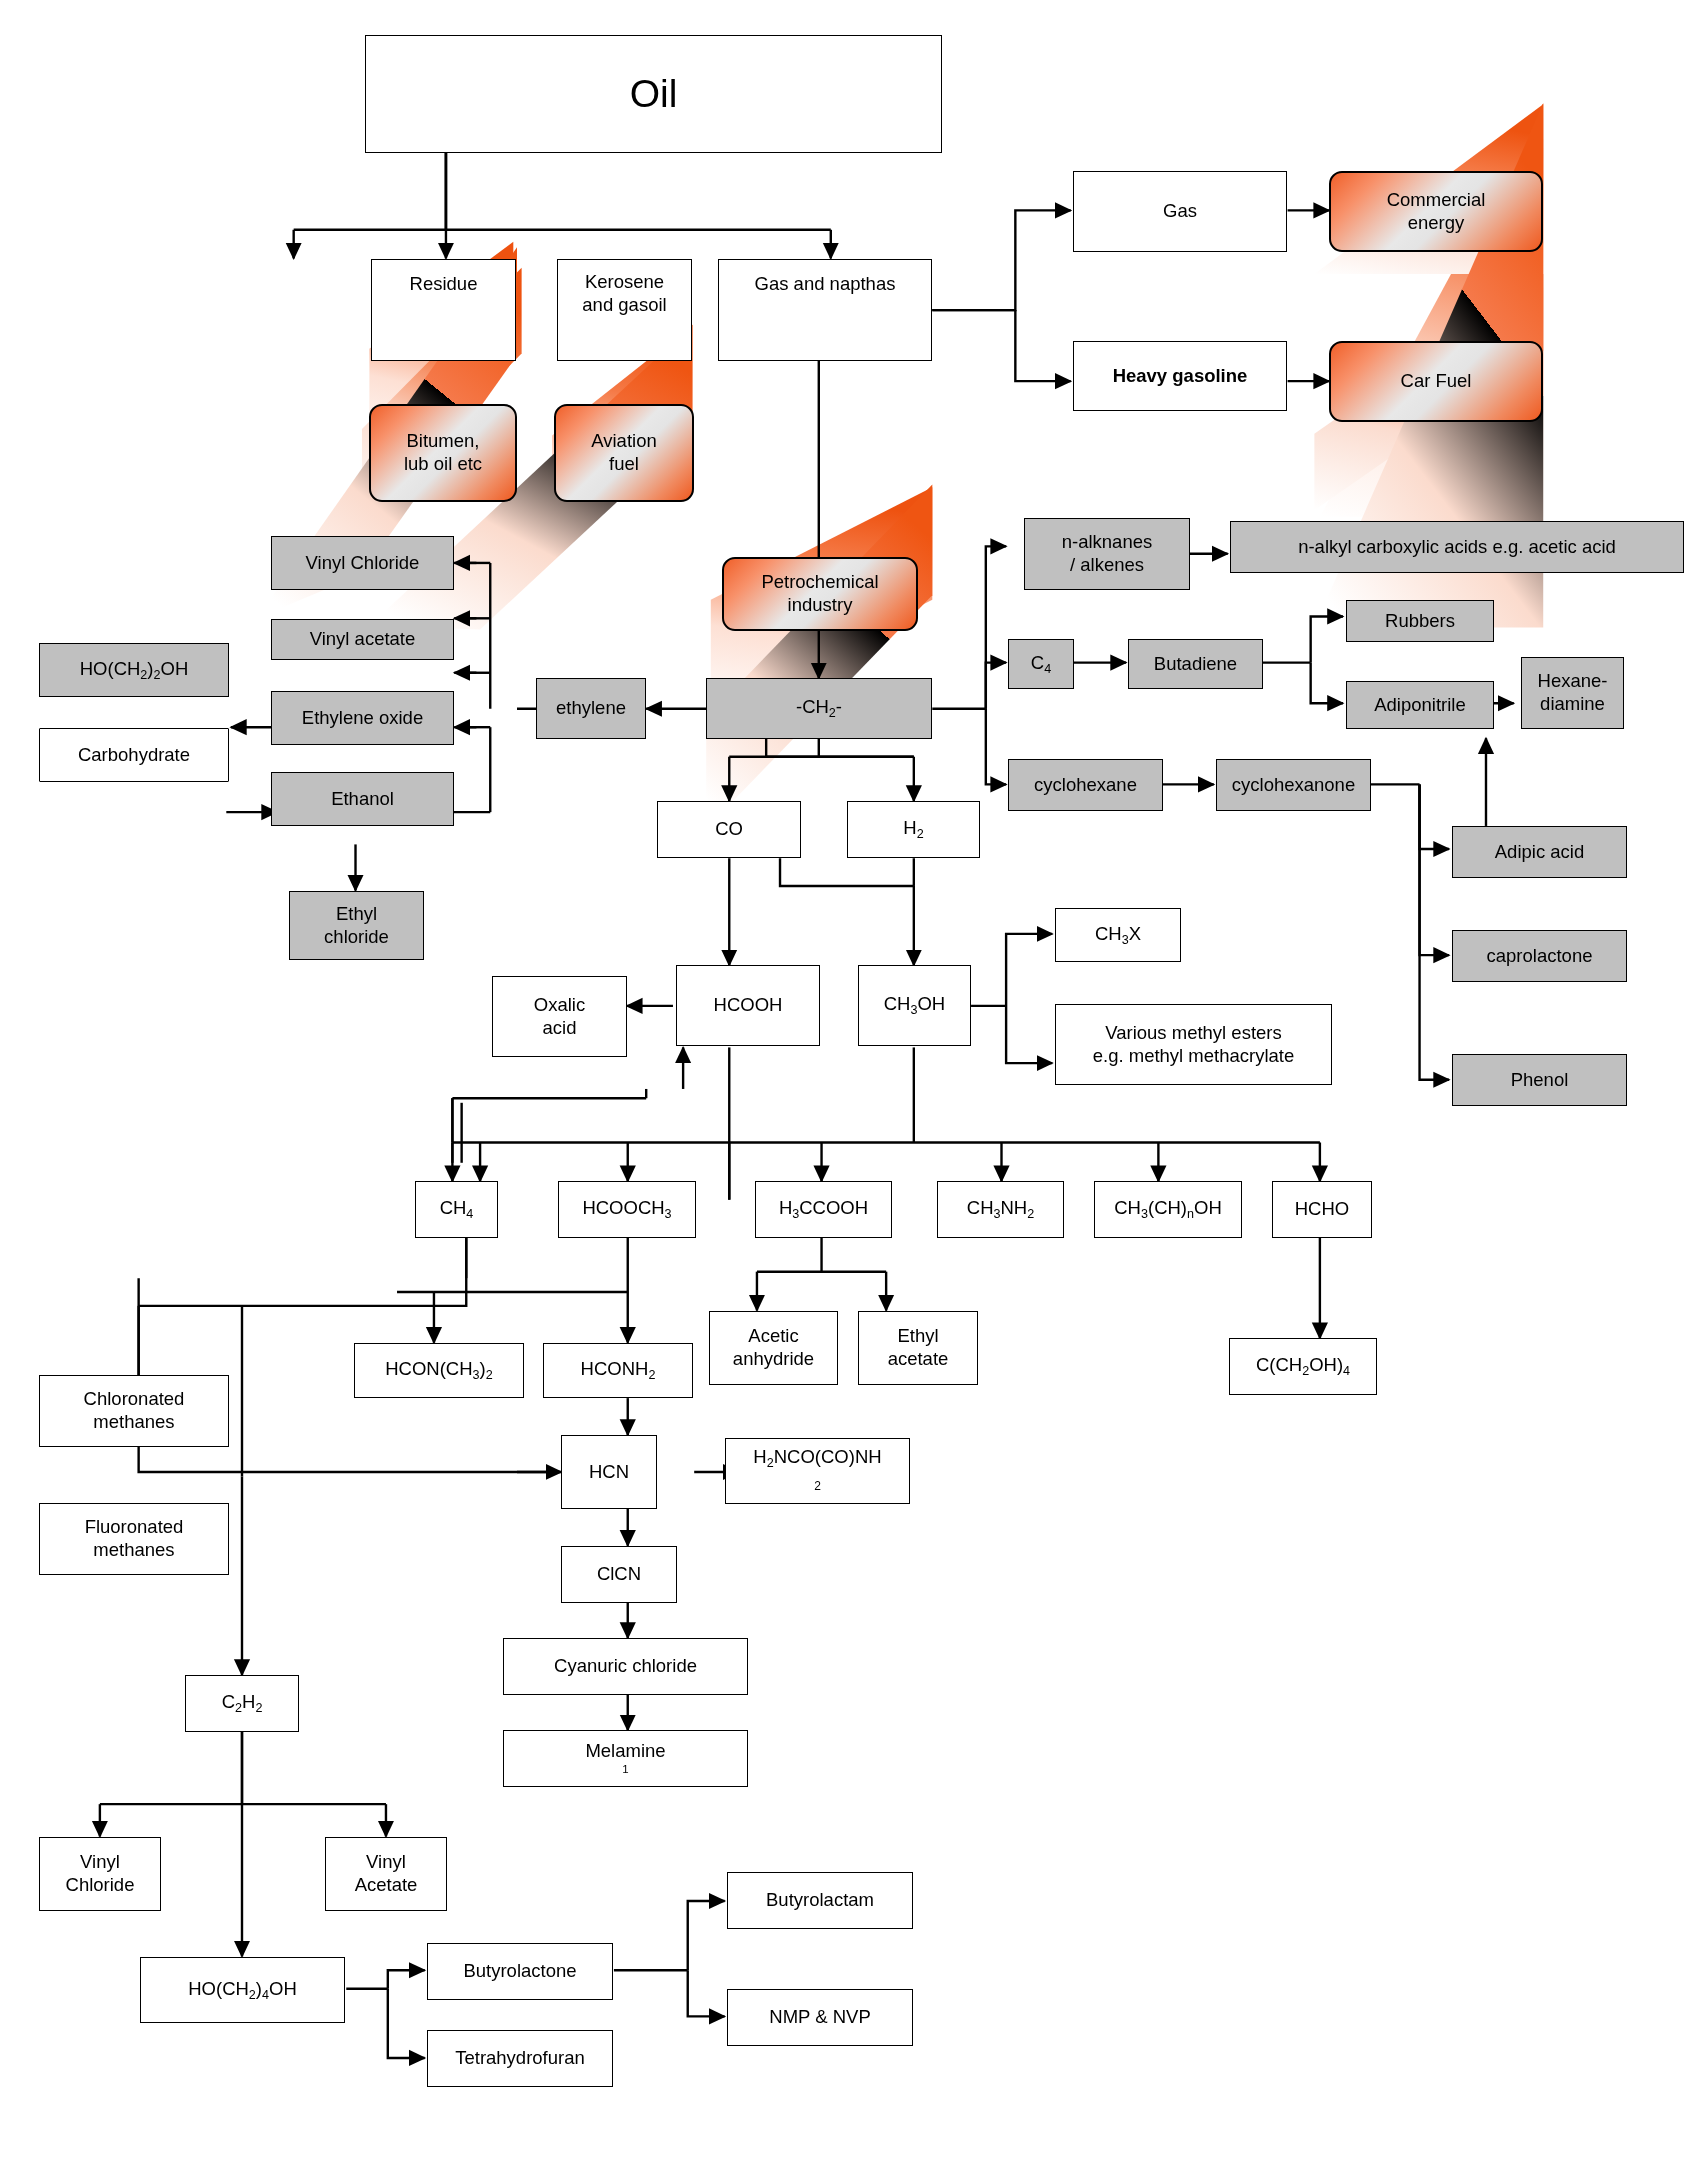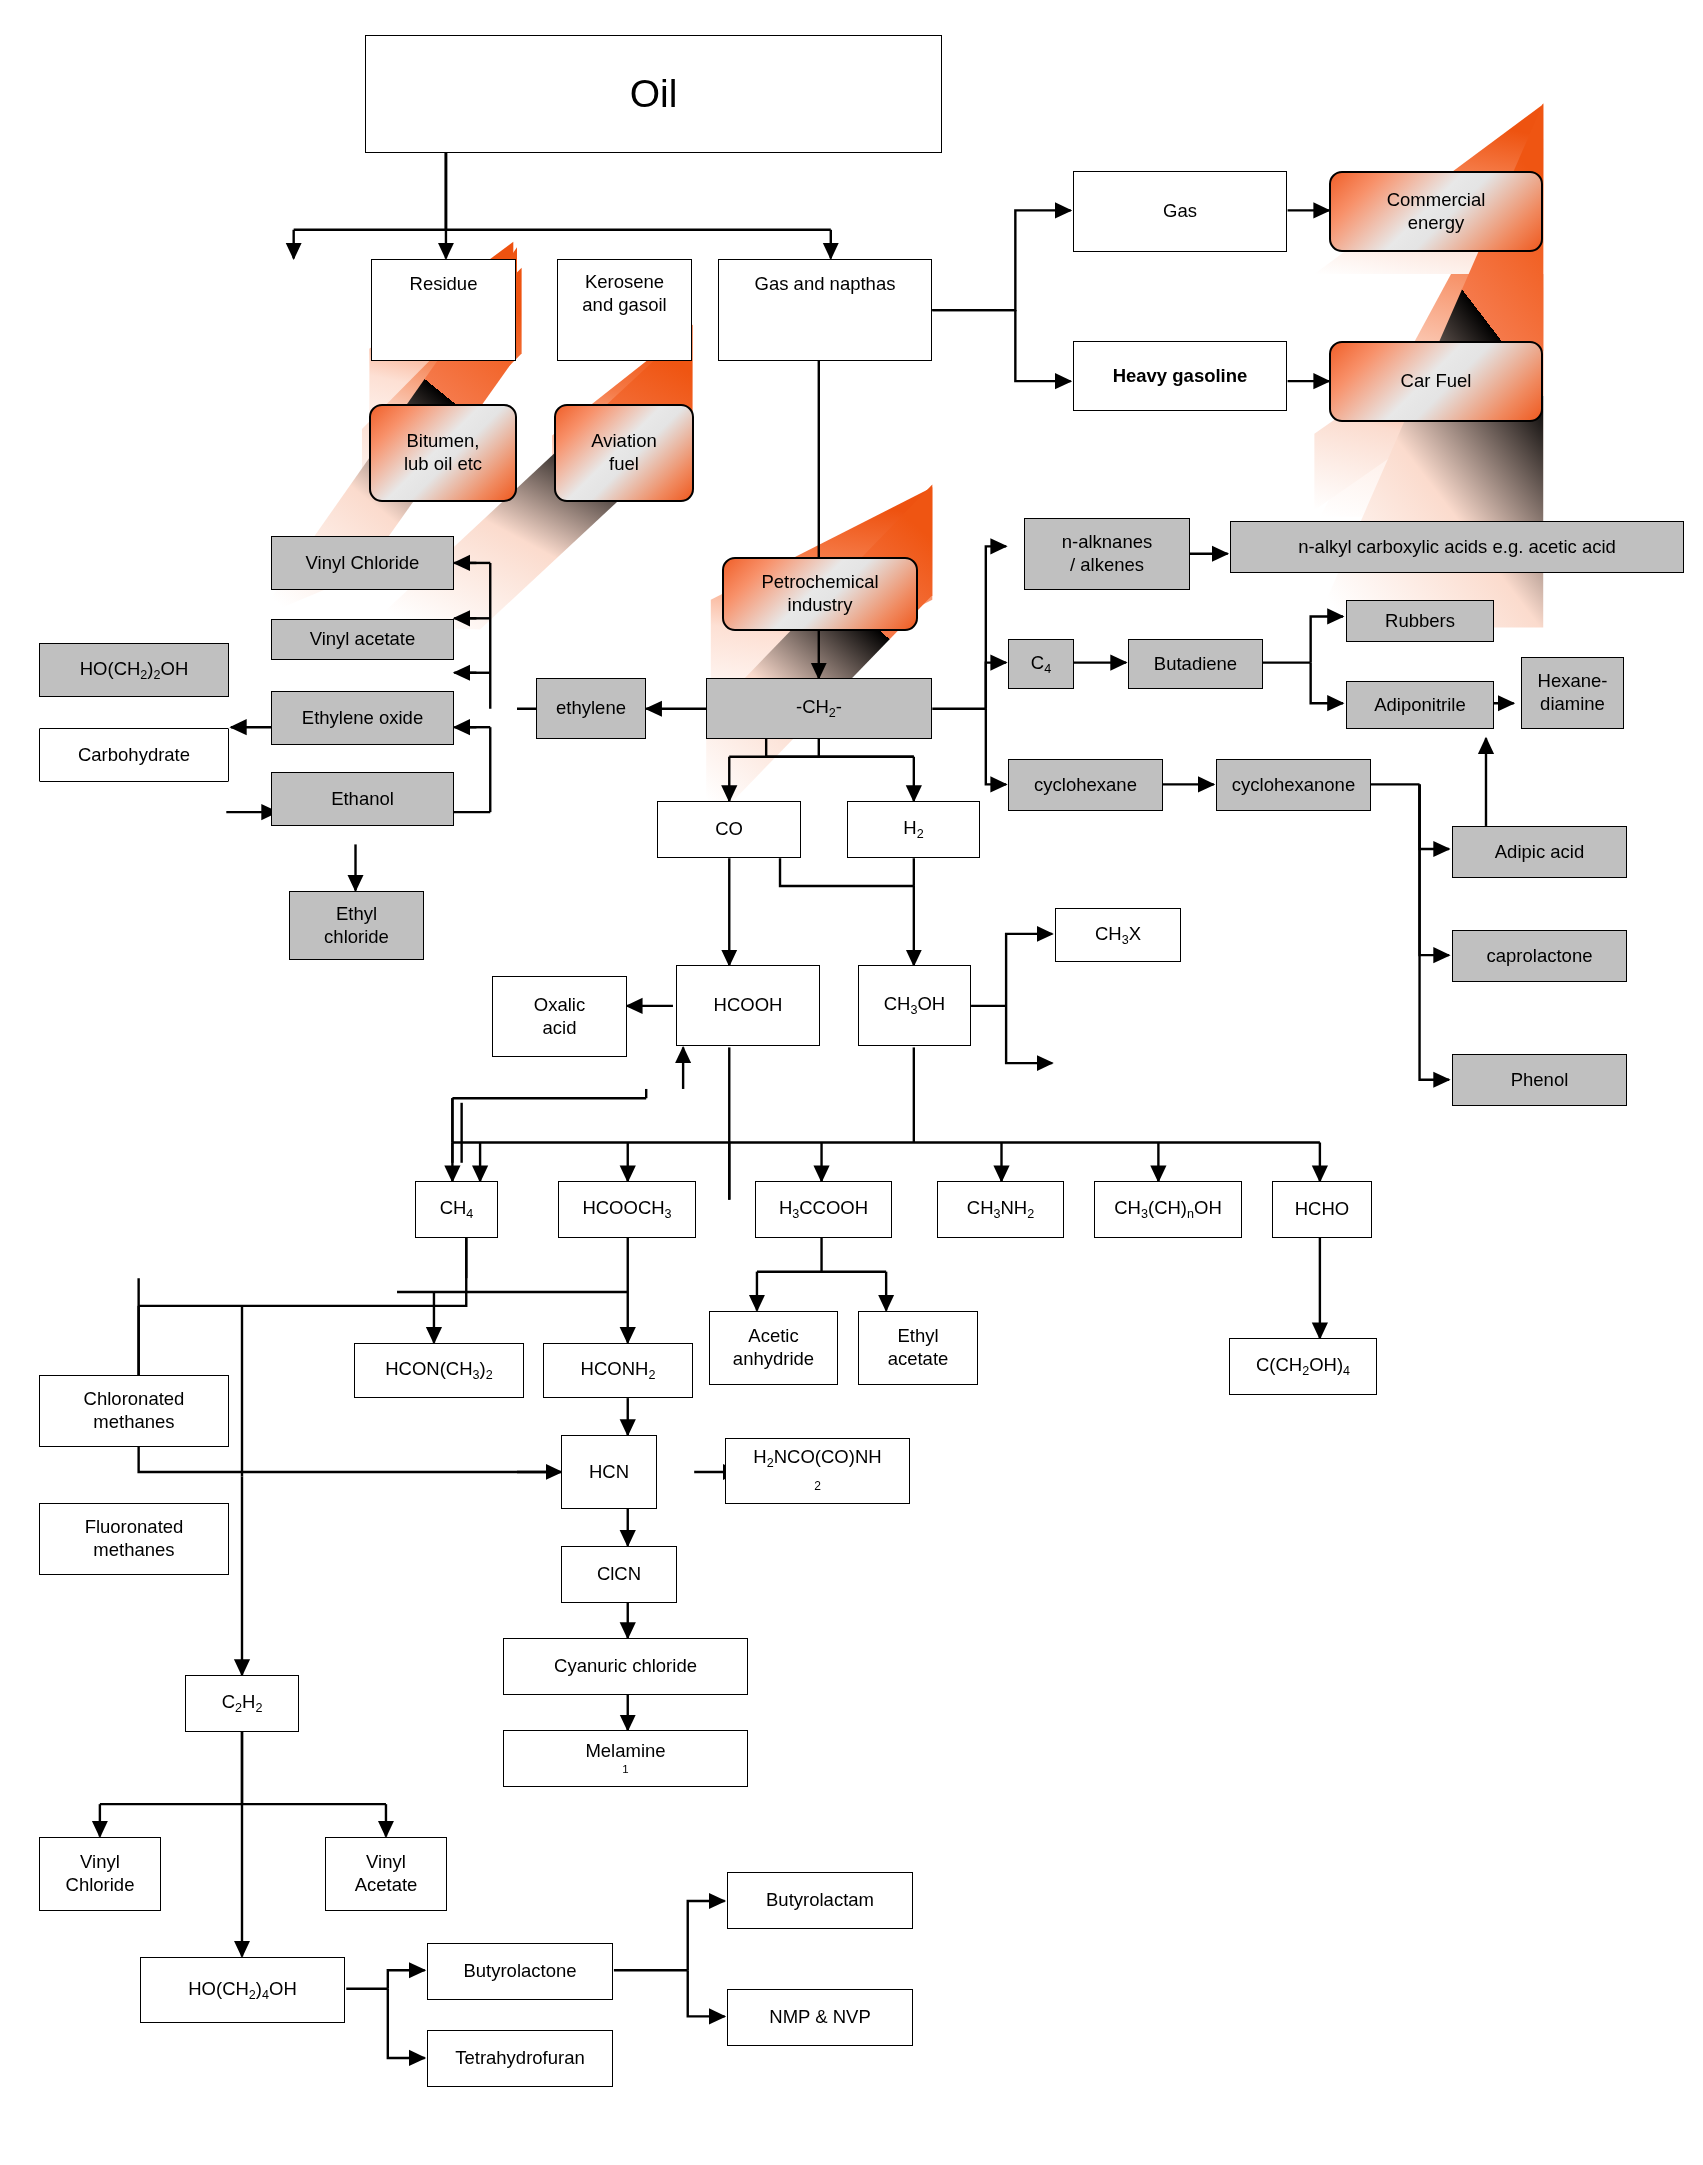--- a/index.html
+++ b/index.html
@@ -441,20 +441,23 @@
       <span>CH<sub>3</sub>OH</span>
     </div>
 
   <div class="node" style="left:492px;top:976px;width:135px;height:81px;">
       <span>Oxalic<br>acid</span>
     </div>
 
   <div class="node" style="left:1055px;top:908px;width:126px;height:54px;">
       <span>CH<sub>3</sub>X</span>
     </div>
+  <div class="node" style="left:1055px;top:1004px;width:277px;height:81px;">
+      <span>Various methyl esters<br>e.g. methyl   methacrylate</span>
+    </div>
 
   <div class="node" style="left:415px;top:1181px;width:83px;height:57px;">
       <span>CH<sub>4</sub></span>
     </div>
   <div class="node" style="left:558px;top:1181px;width:138px;height:57px;">
       <span>HCOOCH<sub>3</sub></span>
     </div>
   <div class="node" style="left:755px;top:1181px;width:137px;height:57px;">
       <span>H<sub>3</sub>CCOOH</span>
     </div>

